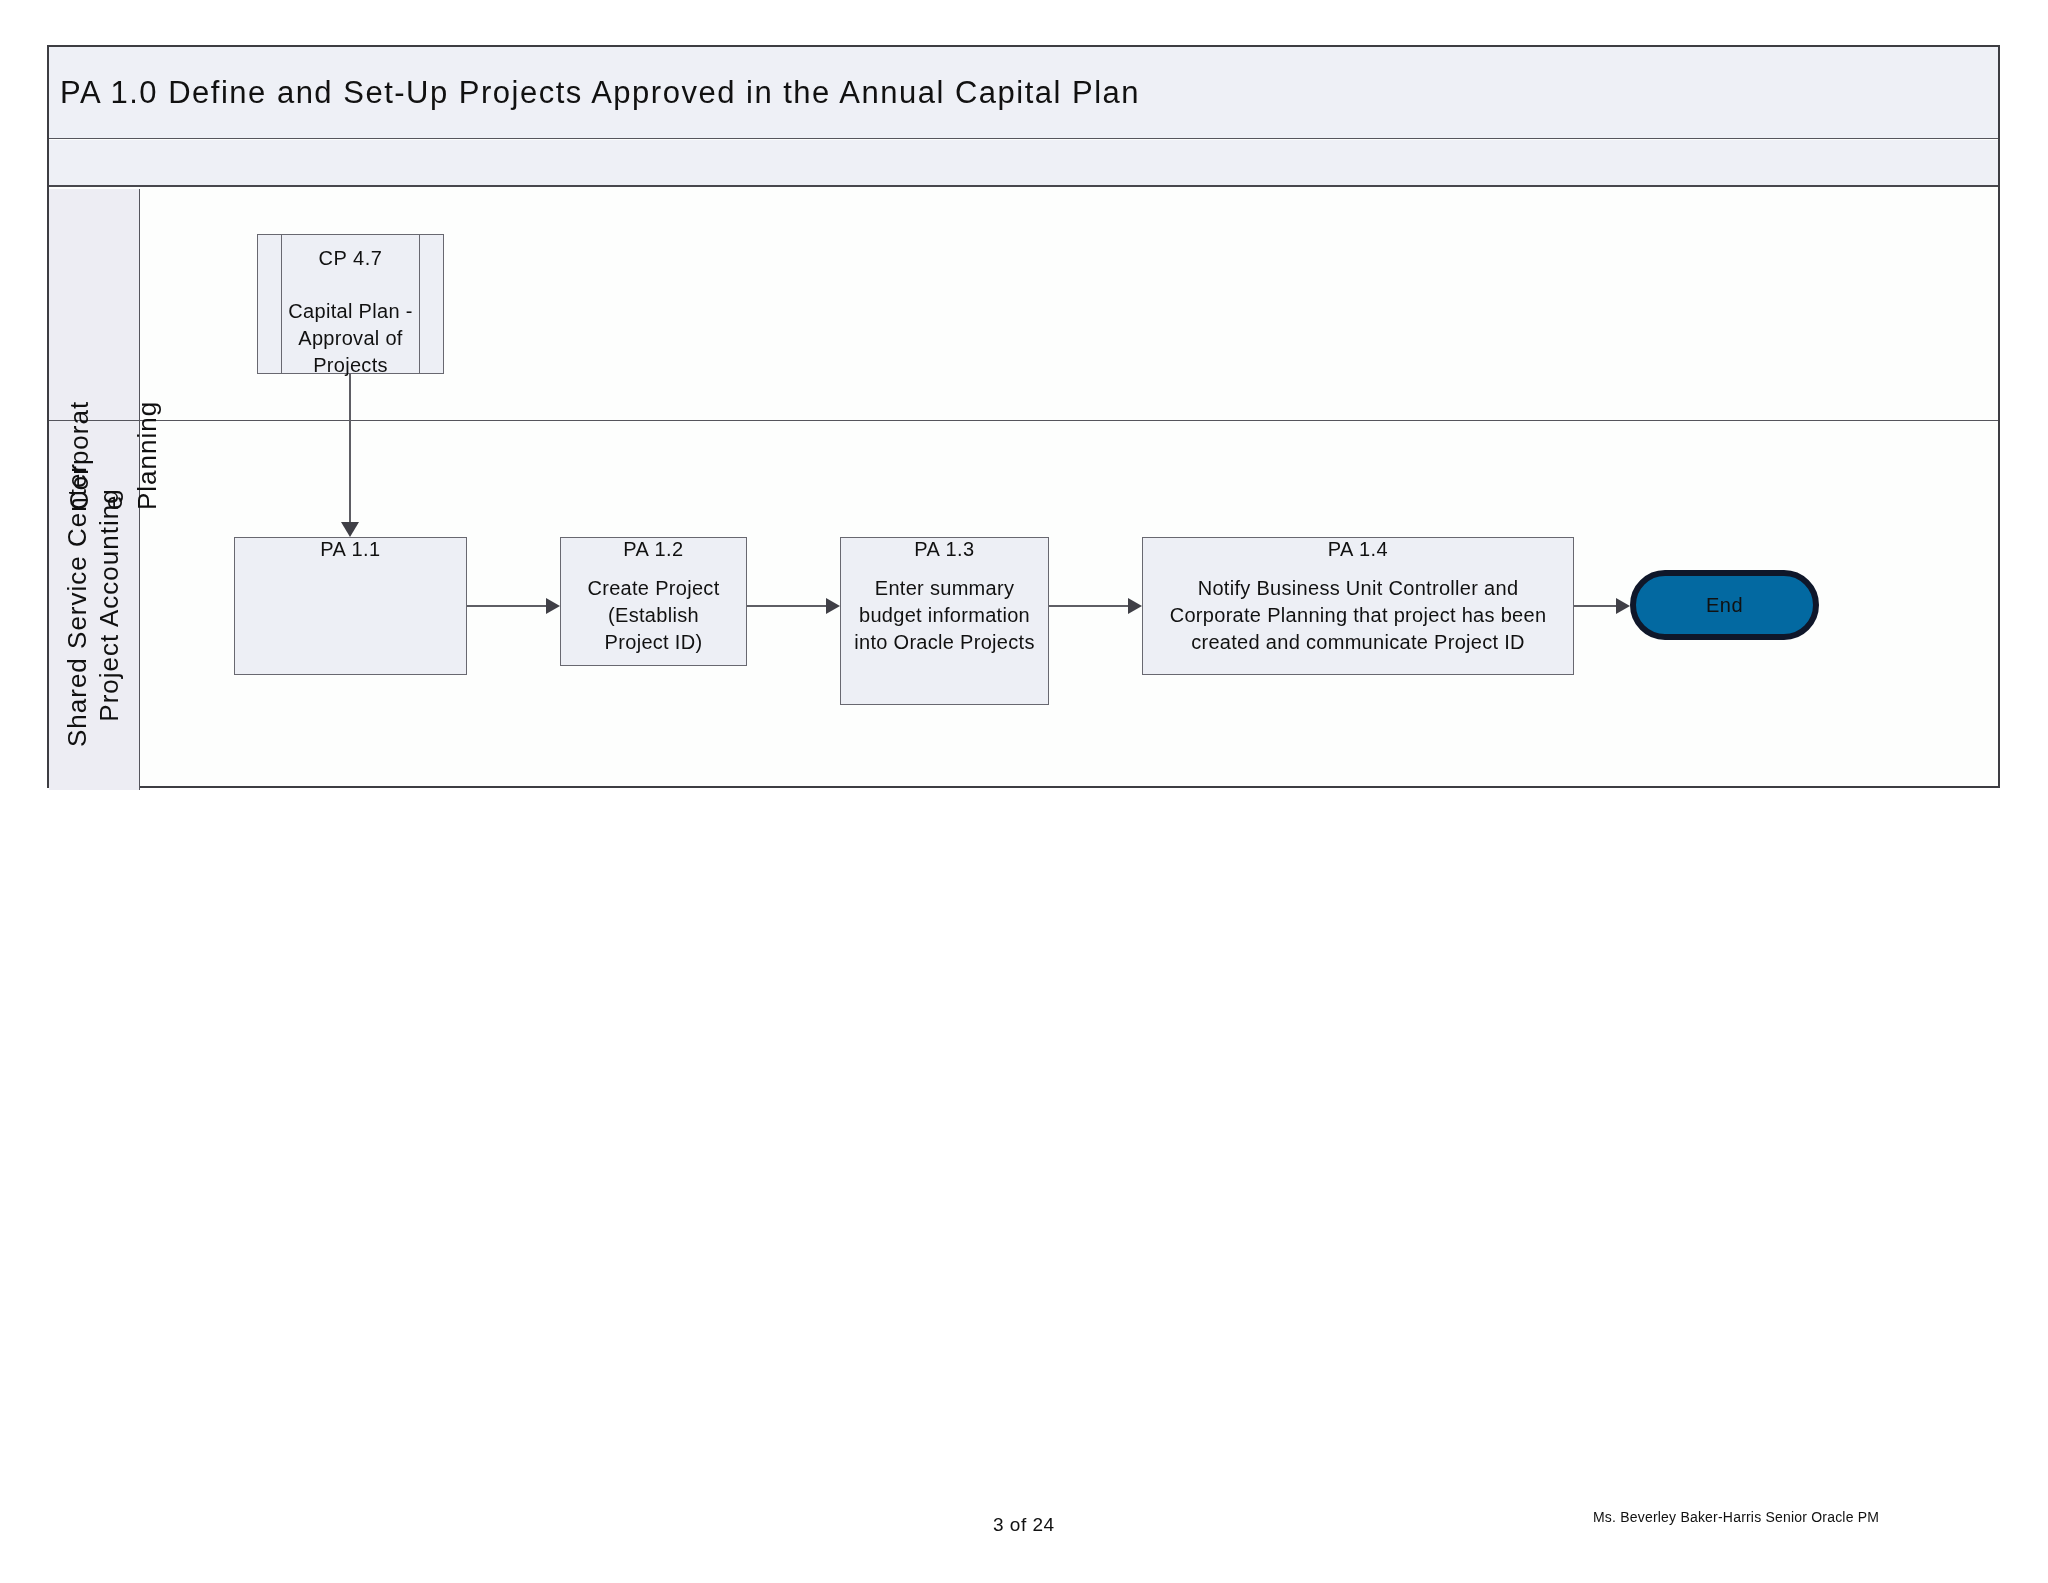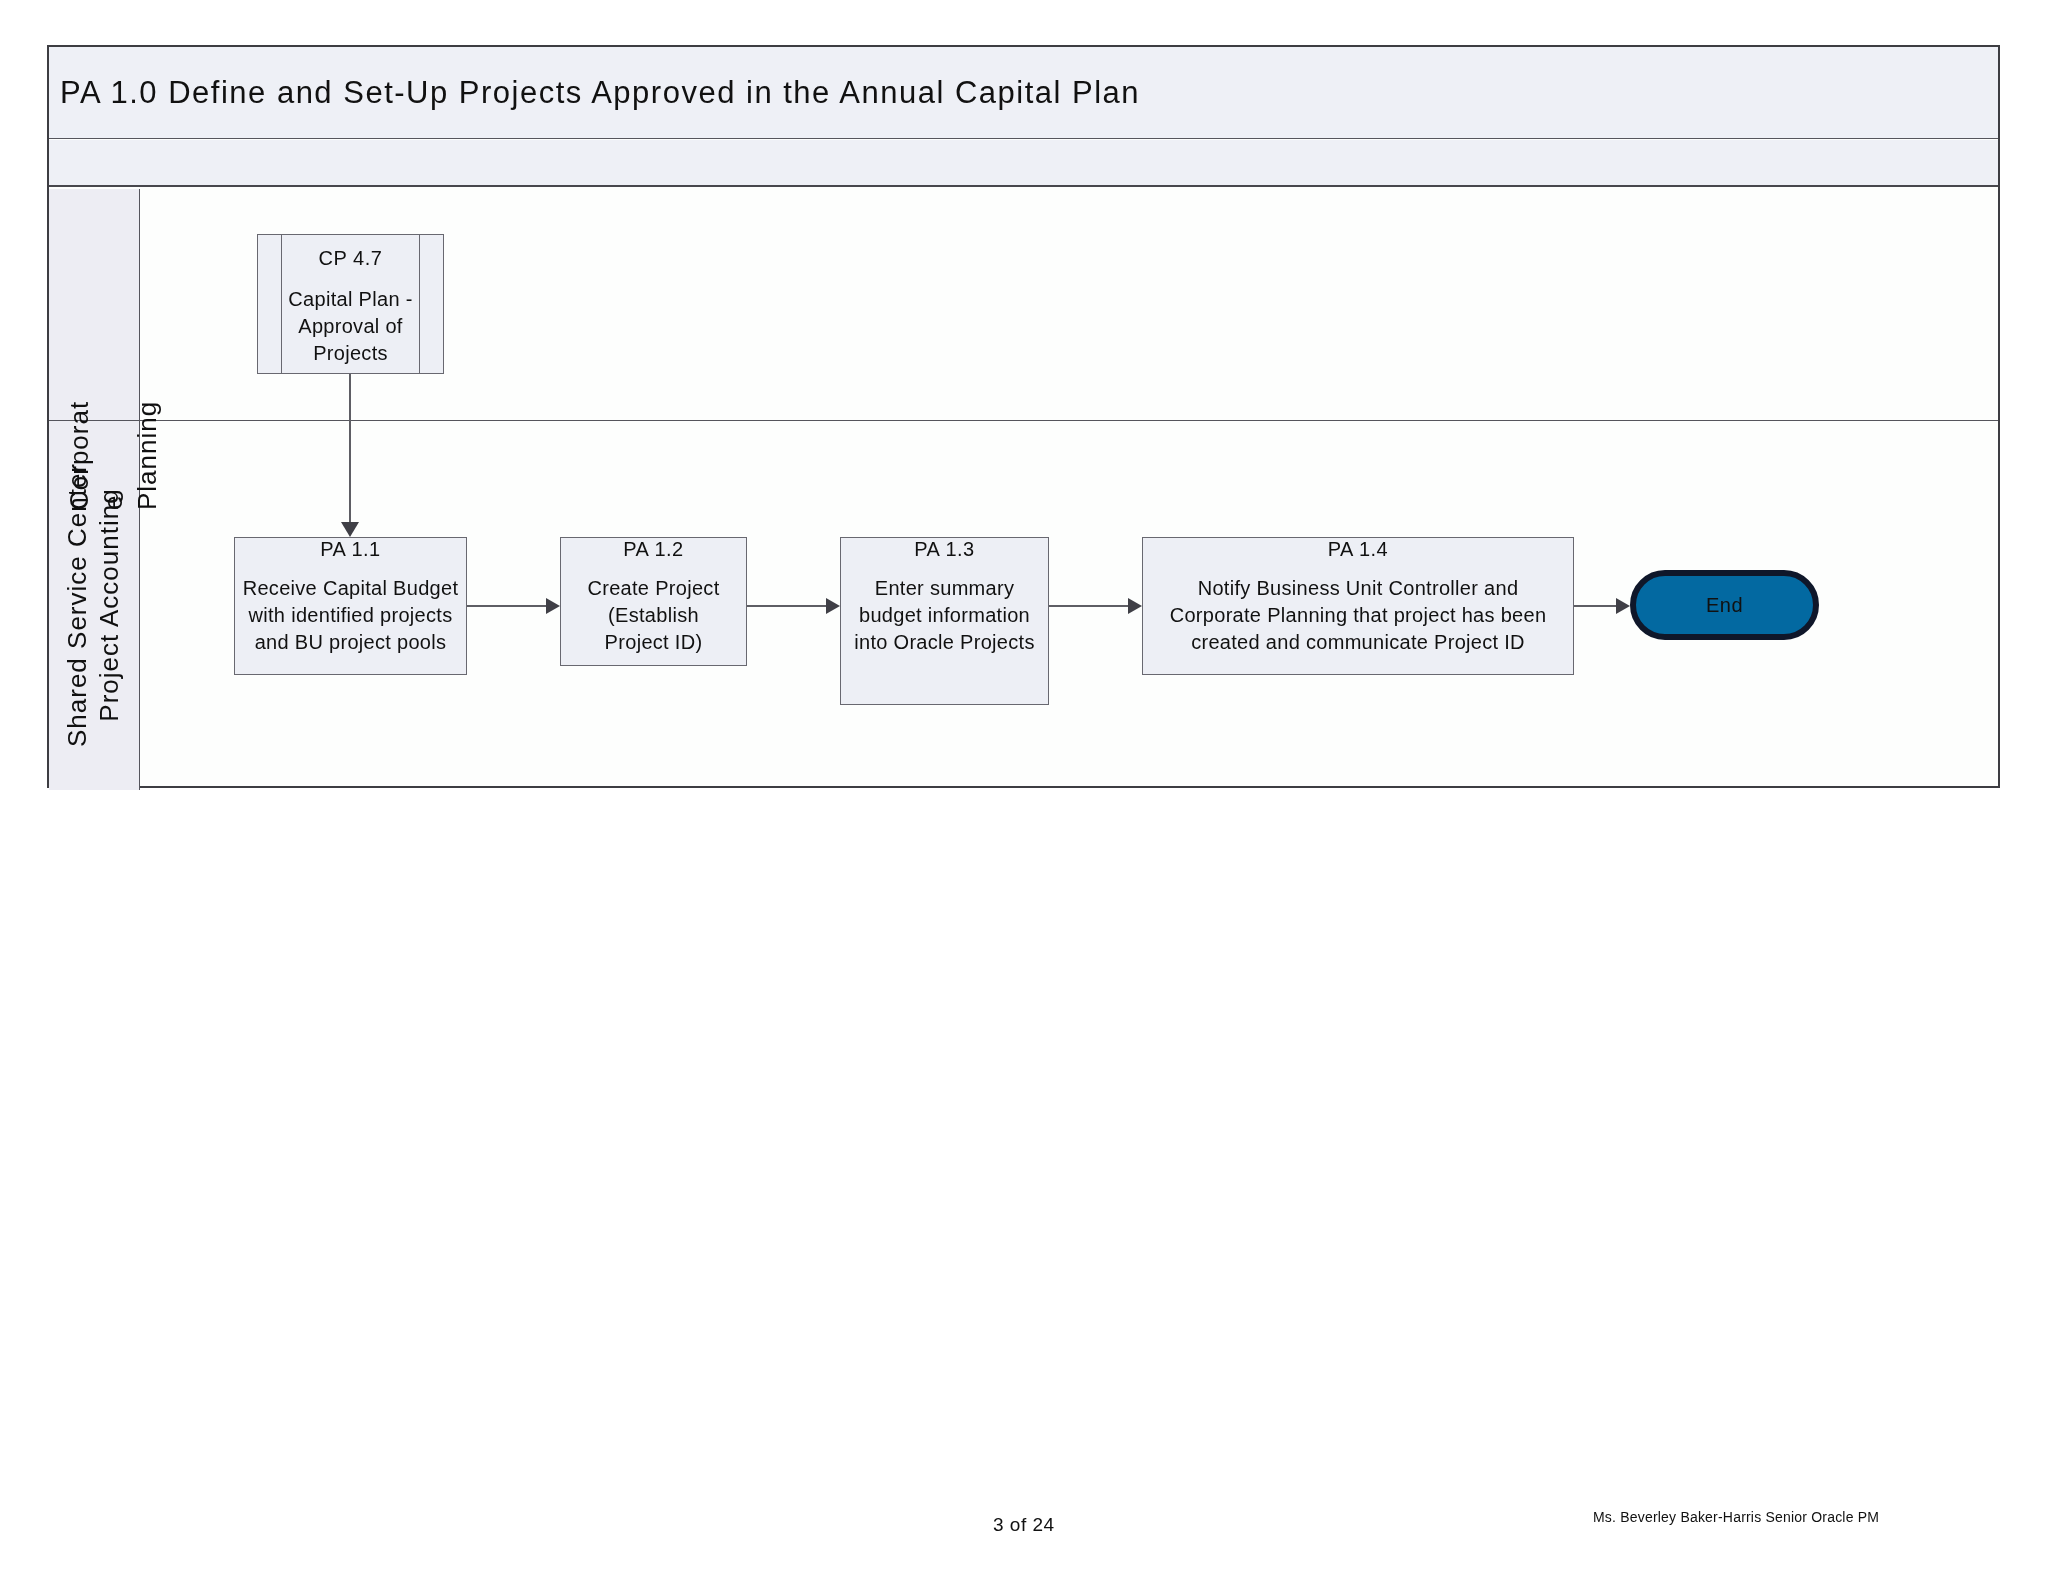--- a/index.html
+++ b/index.html
@@ -108,30 +108,29 @@
     <div class="vlabel vlabel-2">
       <span>Shared Service Center</span>
       <span>Project Accounting</span>
     </div>
 
     <div class="node node-cp47">
       <div class="subbar-left"></div>
       <div class="subbar-right"></div>
       <div class="cp47-inner">
         <div class="node-code" style="margin-top:12px;">CP 4.7</div>
-        <div class="node-body" style="margin-top:16px;">Capital Plan - Approval of Projects</div>
+        <div class="node-body" style="margin-top:28px;">Capital Plan - Approval of Projects</div>
       </div>
     </div>
 
     <div class="vline c0-line"></div>
     <div class="arr-down c0-head"></div>
 
     <div class="node node-pa11">
       <div class="node-code">PA 1.1</div>
-      <div class="node-body">Receive Capital Budget with identified projects and BU project pools</div>
     </div>
 
     <div class="hline c1-line"></div>
     <div class="arr-right c1-head"></div>
 
     <div class="node node-pa12">
       <div class="node-code">PA 1.2</div>
       <div class="node-body">Create Project (Establish Project ID)</div>
     </div>
 

